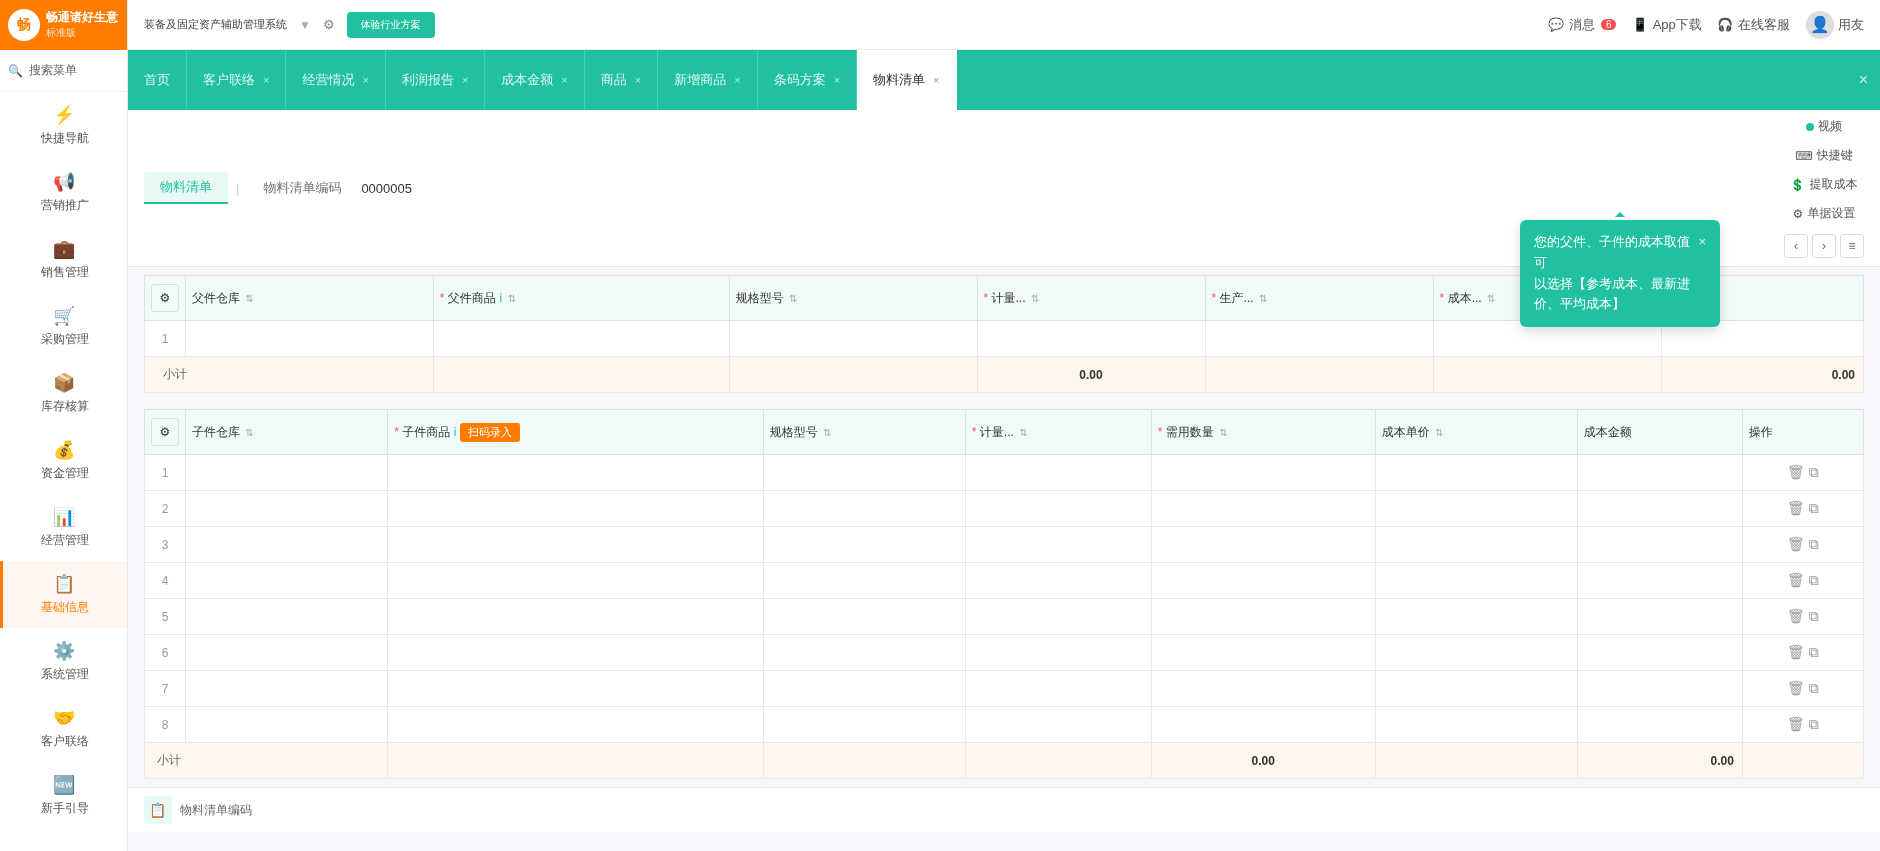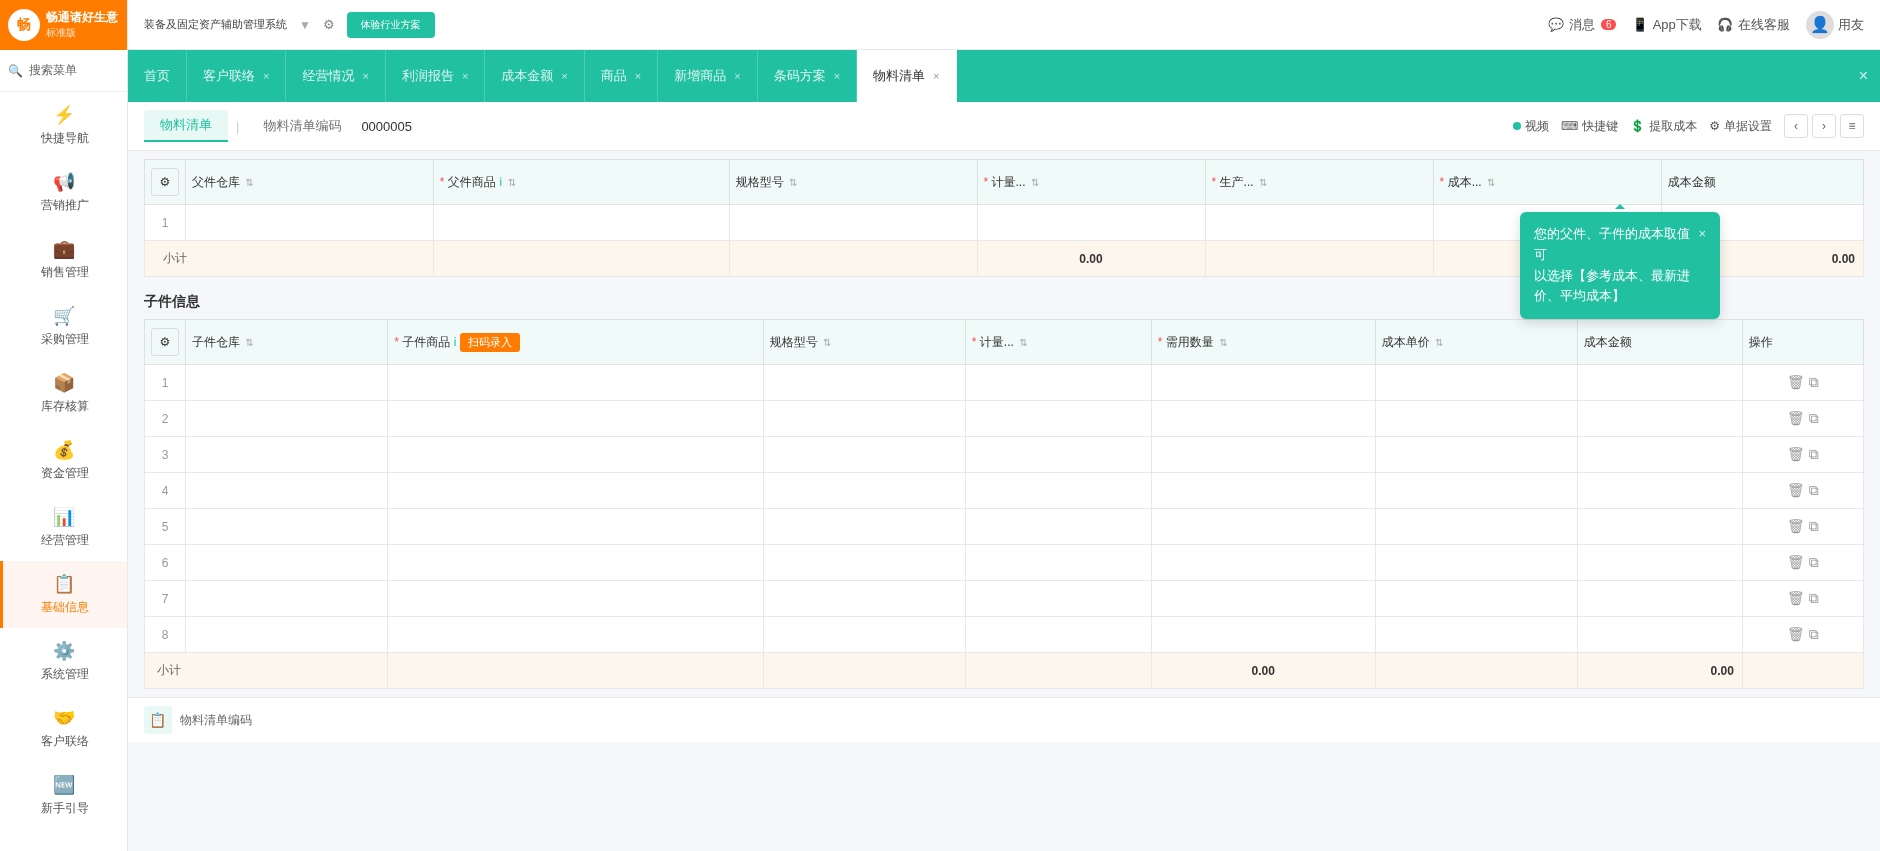--- a/index.html
+++ b/index.html
@@ -93,21 +93,21 @@
       font-size: 10px;
     }
     .topbar-actions { display: flex; align-items: center; gap: 16px; color: #555; font-size: 13px; }
     .topbar-action-item { display: flex; align-items: center; gap: 4px; cursor: pointer; }
     .badge { background: #ff4d4f; color: #fff; border-radius: 10px; font-size: 10px; padding: 0 5px; margin-left: 2px; }
     .user-avatar { width: 28px; height: 28px; background: #ddd; border-radius: 50%; display: flex; align-items: center; justify-content: center; }
 
     
     .tabbar {
       background: #20c0a0;
-      height: 52px;
+      height: 60px;
       display: flex;
       align-items: stretch;
       padding: 0 0 0 0;
     }
     .tab-item {
       display: flex;
       align-items: center;
       padding: 0 16px;
       color: rgba(255,255,255,0.85);
       cursor: pointer;
@@ -143,21 +143,21 @@
       border-radius: 4px 4px 0 0;
       cursor: pointer;
       font-size: 13px;
       color: #737373;
     }
     .breadcrumb-tab.active {
       background: #e8f8f5;
       color: #20c0a0;
       border-bottom: 2px solid #20c0a0;
     }
-    .sub-header-actions { margin-left: auto; display: flex; align-items: center; gap: 12px; color: #555; font-size: 12px; }
+    .sub-header-actions { margin-left: auto; display: flex; align-items: center; gap: 12px; color: #555; font-size: 12px; flex-direction: column; }
     .sub-header-action { display: flex; align-items: center; gap: 4px; cursor: pointer; color: #555; }
     .sub-header-action .dot { width: 8px; height: 8px; background: #20c0a0; border-radius: 50%; display: inline-block; }
     .sub-header-nav { display: flex; align-items: center; gap: 4px; }
     .nav-arrow { width: 24px; height: 24px; border: 1px solid #ddd; border-radius: 3px; display: flex; align-items: center; justify-content: center; cursor: pointer; color: #666; font-size: 12px; }
 
     
     .section { padding: 8px 16px; }
     .section-title { font-size: 14px; font-weight: bold; color: #333; margin-bottom: 8px; }
 
     
@@ -495,21 +495,20 @@
             <td class="subtotal-value" style="text-align:center;font-weight:bold;">0.00</td>
             <td></td>
             <td></td>
             <td class="subtotal-value" style="text-align:right;font-weight:bold;padding-right:8px;">0.00</td>
           </tr>
         </tbody>
       </table>
     </div>
 
     <div class="section">
-      <div class="section-title">子件信息</div>
       <table class="data-table">
         <thead>
           <tr>
             <th style="width:36px;">
               <div class="settings-icon">⚙</div>
             </th>
             <th>
               <span>子件仓库</span>
               <span class="sort-icon">⇅</span>
             </th>

